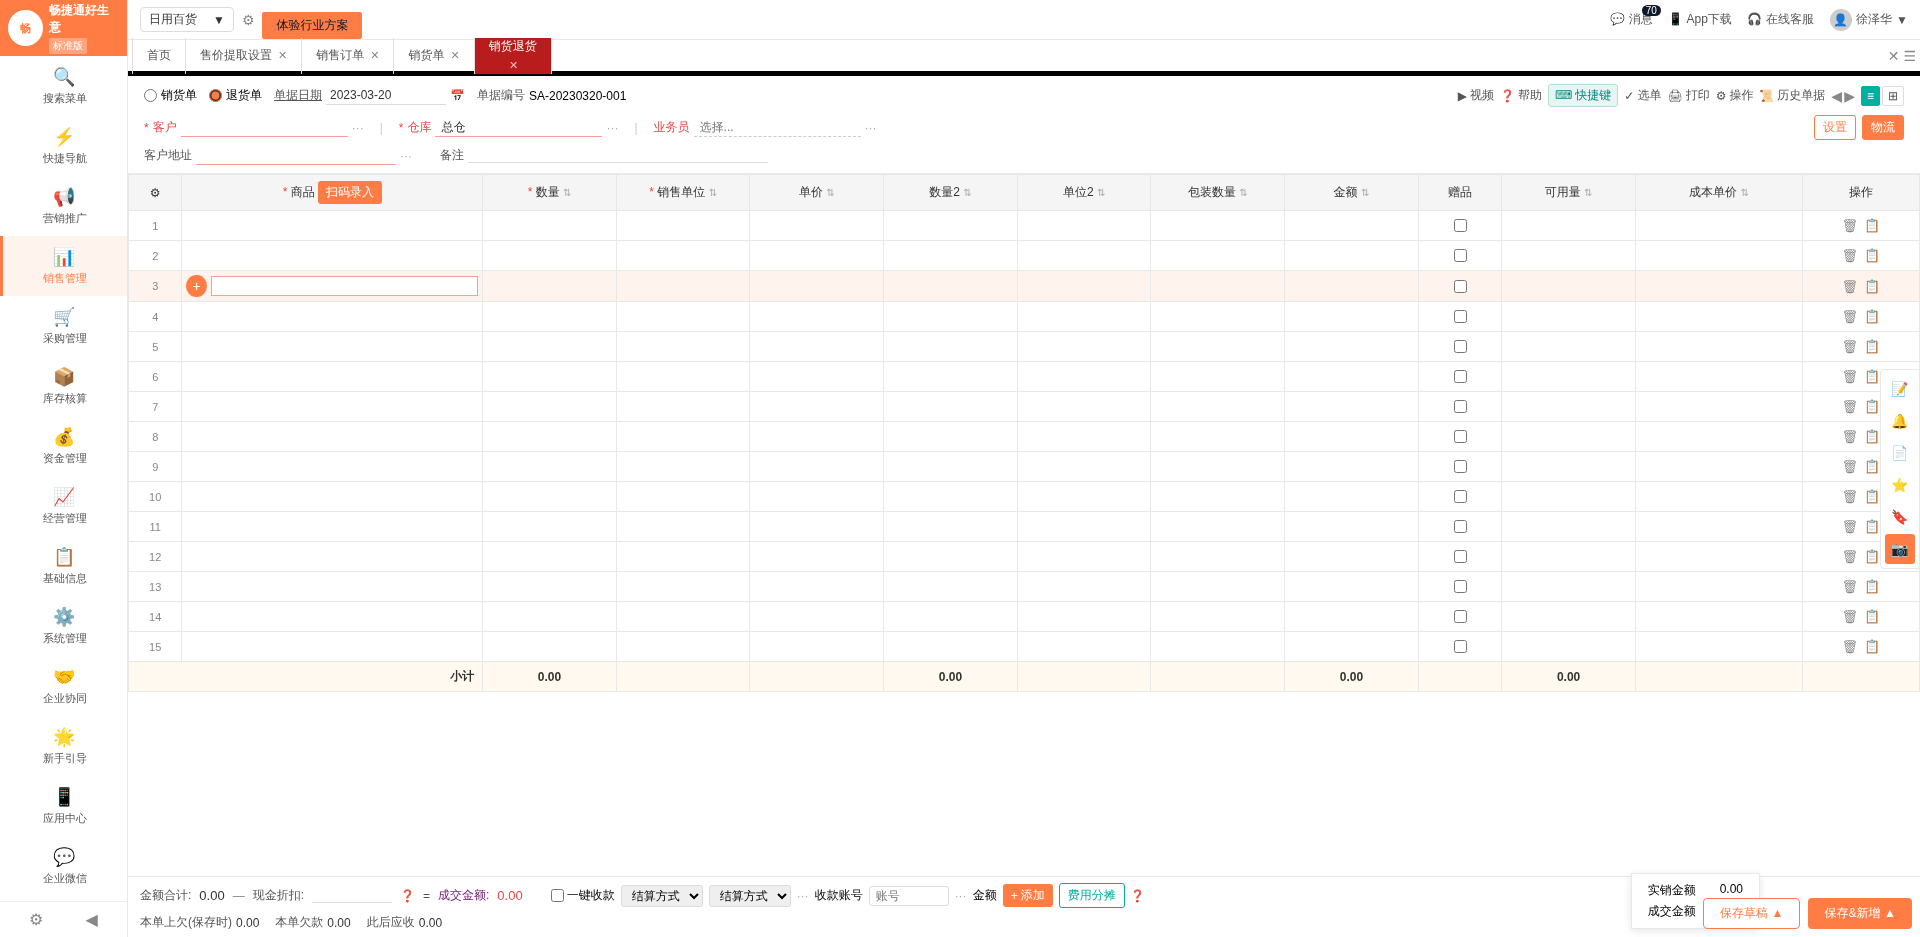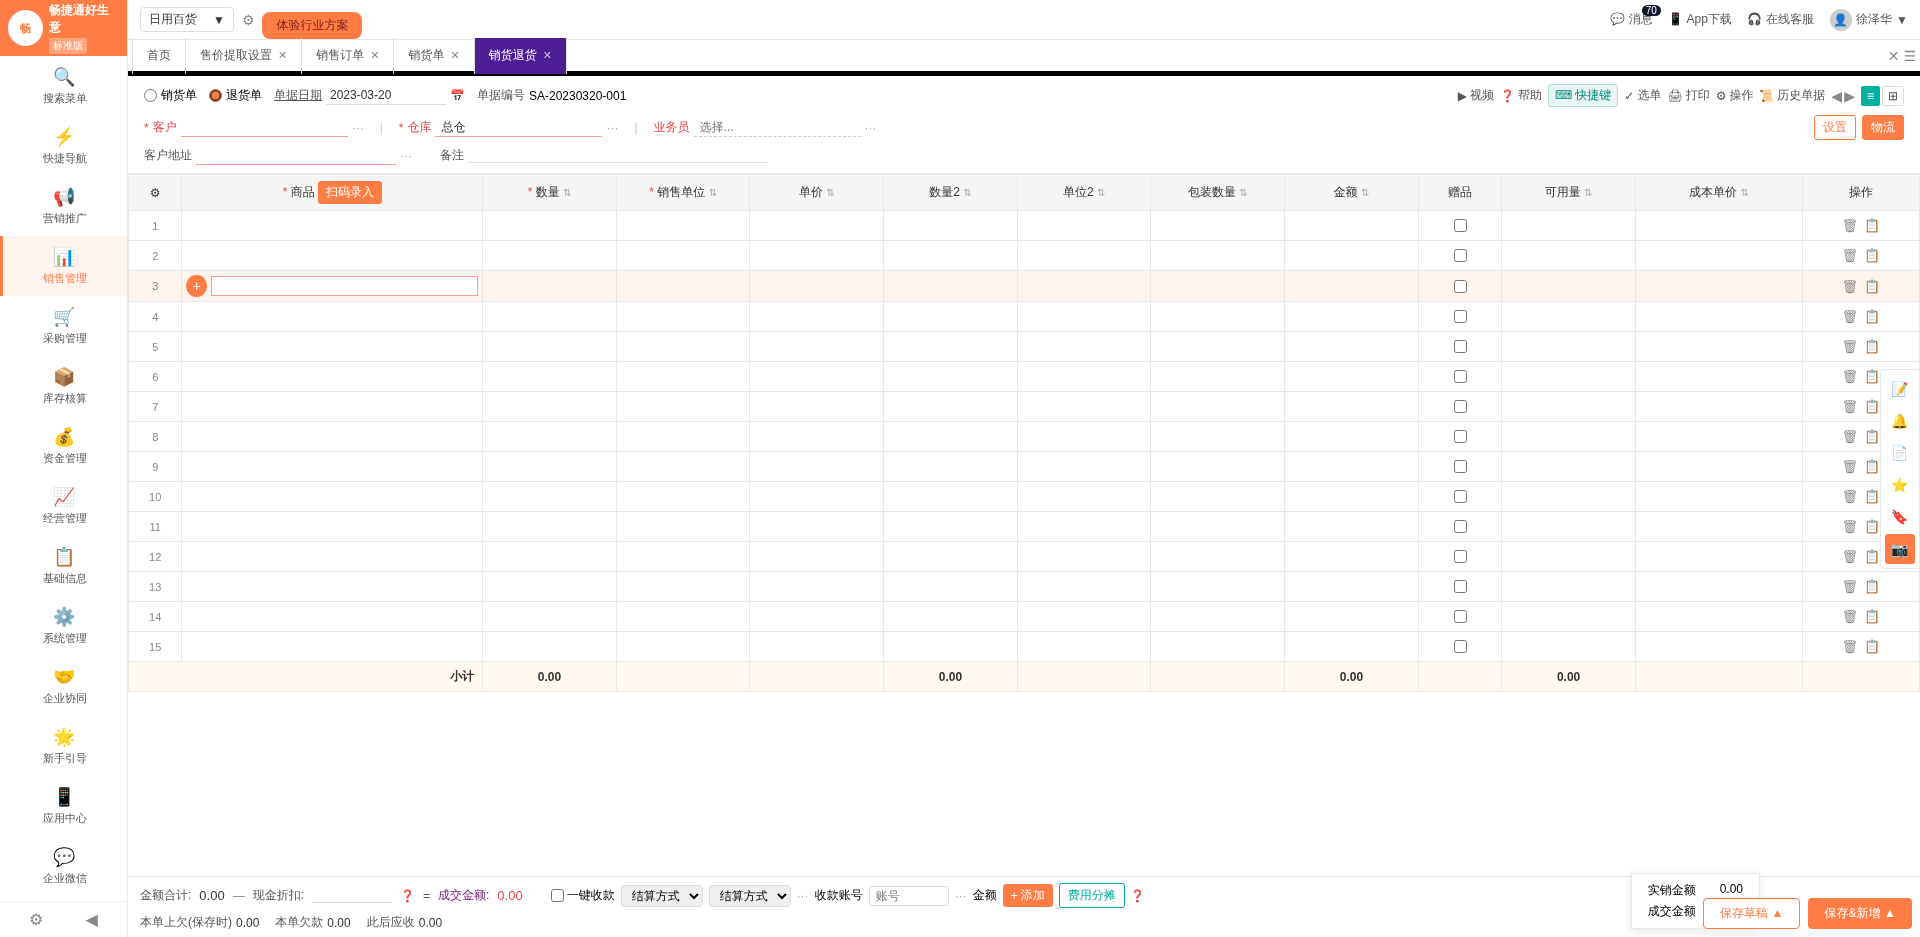--- a/index.html
+++ b/index.html
@@ -19,32 +19,32 @@
     .sidebar-bottom span { cursor: pointer; font-size: 16px; color: #888; }
     
     
     .main { flex: 1; display: flex; flex-direction: column; overflow: hidden; }
     
     
     .topbar { background: #fff; height: 40px; display: flex; align-items: center; padding: 0 12px; border-bottom: 1px solid #e8e8e8; justify-content: space-between; flex-shrink: 0; }
     .topbar-left { display: flex; align-items: center; gap: 8px; }
     .topbar-select { border: 1px solid #ddd; border-radius: 4px; padding: 3px 8px; font-size: 12px; color: #333; display: flex; align-items: center; gap: 16px; cursor: pointer; }
     .topbar-gear { color: #888; cursor: pointer; font-size: 14px; }
-    .topbar-btn { background: #ff7d45; color: #7f1d1d; border: none; border-radius: 8px; padding: 5px 14px; cursor: pointer; font-size: 12px; margin-top: 12px; }
+    .topbar-btn { background: #ff7d45; color: #0f172a; border: none; border-radius: 2px; padding: 5px 14px; cursor: pointer; font-size: 12px; margin-top: 12px; }
     .topbar-right { display: flex; align-items: center; gap: 16px; color: #555; font-size: 12px; }
     .topbar-right .msg-icon { position: relative; cursor: pointer; }
     .topbar-right .badge { background: #0f172a; color: #fff; border-radius: 10px; font-size: 10px; padding: 0 4px; position: absolute; top: -6px; right: -8px; }
     .topbar-right .user { display: flex; align-items: center; gap: 4px; cursor: pointer; }
     .topbar-right .user .avatar { width: 22px; height: 22px; border-radius: 50%; background: #ccc; display: flex; align-items: center; justify-content: center; font-size: 10px; }
     
     
     .tabbar { background: #fff; height: 36px; display: flex; align-items: center; border-bottom: 5px solid #000000; flex-shrink: 0; padding: 0 4px; }
     .tab { display: flex; align-items: center; padding: 0 14px; height: 36px; cursor: pointer; color: #555; border-right: 1px solid #e0e0e0; font-size: 12px; gap: 4px; }
     .tab:first-child { border-left: 1px solid #e0e0e0; }
-    .tab.active { background: #4c1d95; color: #fff; }
+    .tab.active { background: #b91c1c; color: #fff; flex-direction: column; }
     .tab .close-x { font-size: 11px; margin-left: 2px; opacity: 0.7; }
     .tab-close-all { margin-left: auto; display: flex; gap: 4px; align-items: center; }
     .tab-close-all span { cursor: pointer; font-size: 14px; color: #888; }
     
     
     .content { flex: 1; overflow: hidden; display: flex; flex-direction: column; background: #f5f5f5; }
     
     
     .form-area { background: #fff; padding: 8px 16px; border-bottom: 1px solid #e8e8e8; flex-shrink: 0; }
     .form-row1 { display: flex; align-items: center; gap: 12px; margin-bottom: 8px; }
@@ -890,21 +890,21 @@
         <div class="stat-item">
           <span>此后应收</span>
           <span class="stat-val">0.00</span>
         </div>
         <div class="print-info">
           <span>打印次数0次</span>
         </div>
       </div>
 
       <div style="position:absolute;right:160px;bottom:8px;background:#fff;border:1px solid #e8e8e8;padding:8px 16px;box-shadow:0 2px 8px rgba(0,0,0,0.1);">
-        <div style="display:flex;justify-content:space-between;margin-bottom:4px;">
+        <div style="display:flex;justify-content:flex-end;gap:24px;margin-bottom:4px;">
           <span>实销金额</span>
           <span>0.00</span>
         </div>
         <div style="display:flex;justify-content:space-between;gap:24px;">
           <span>成交金额</span>
           <span>0.00</span>
         </div>
       </div>
 
       <div style="position:absolute;right:8px;bottom:8px;display:flex;gap:8px;">

